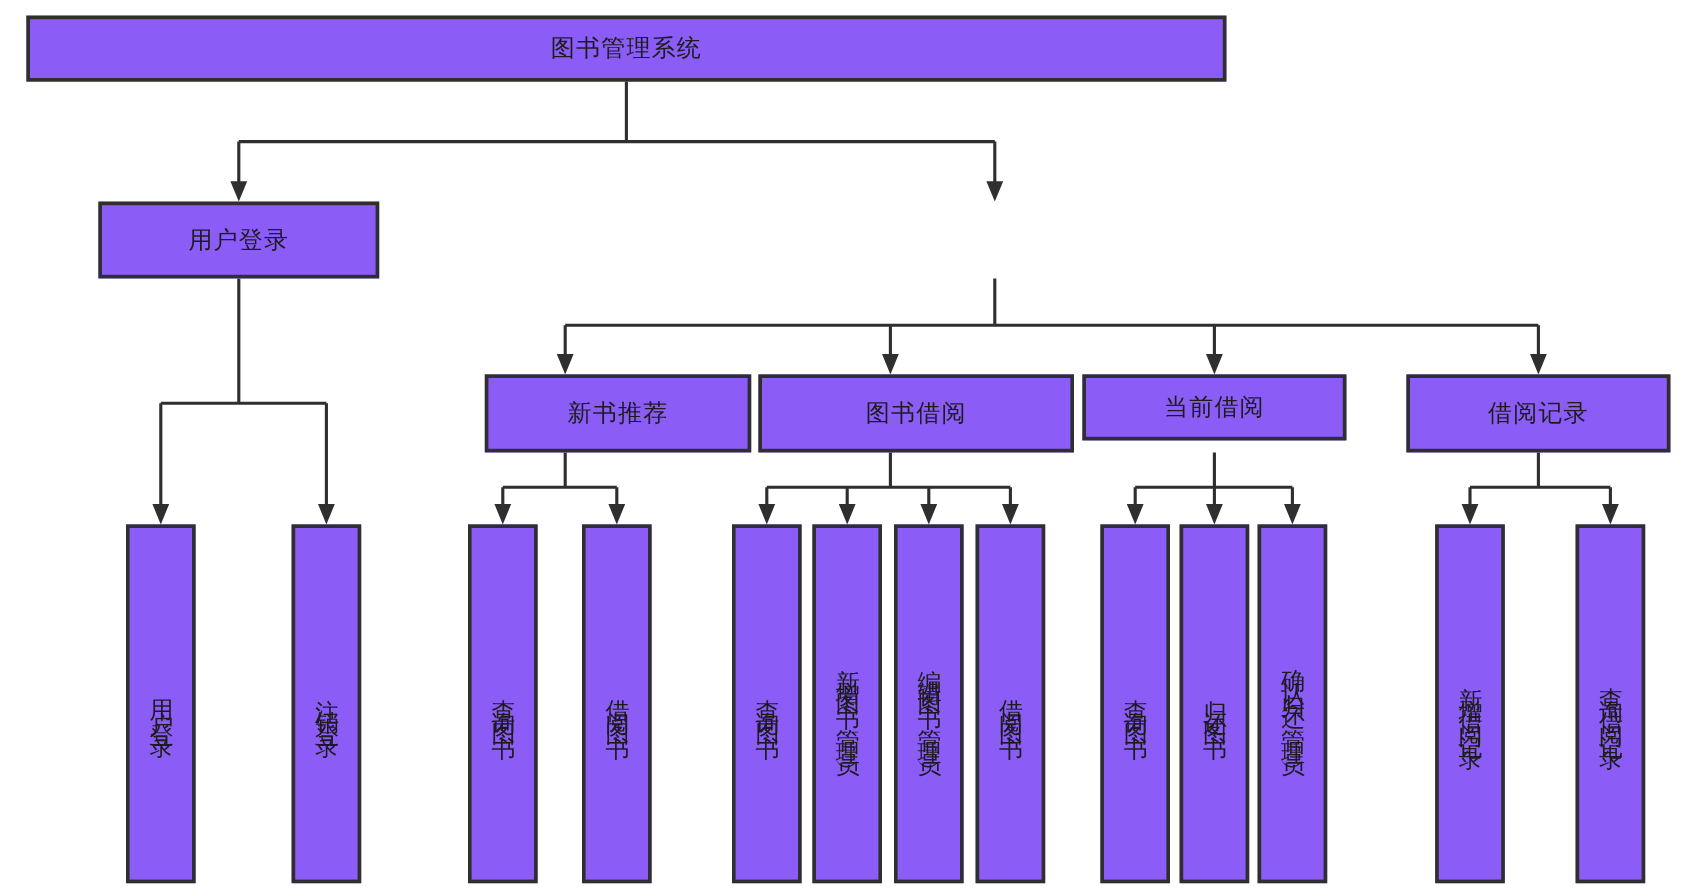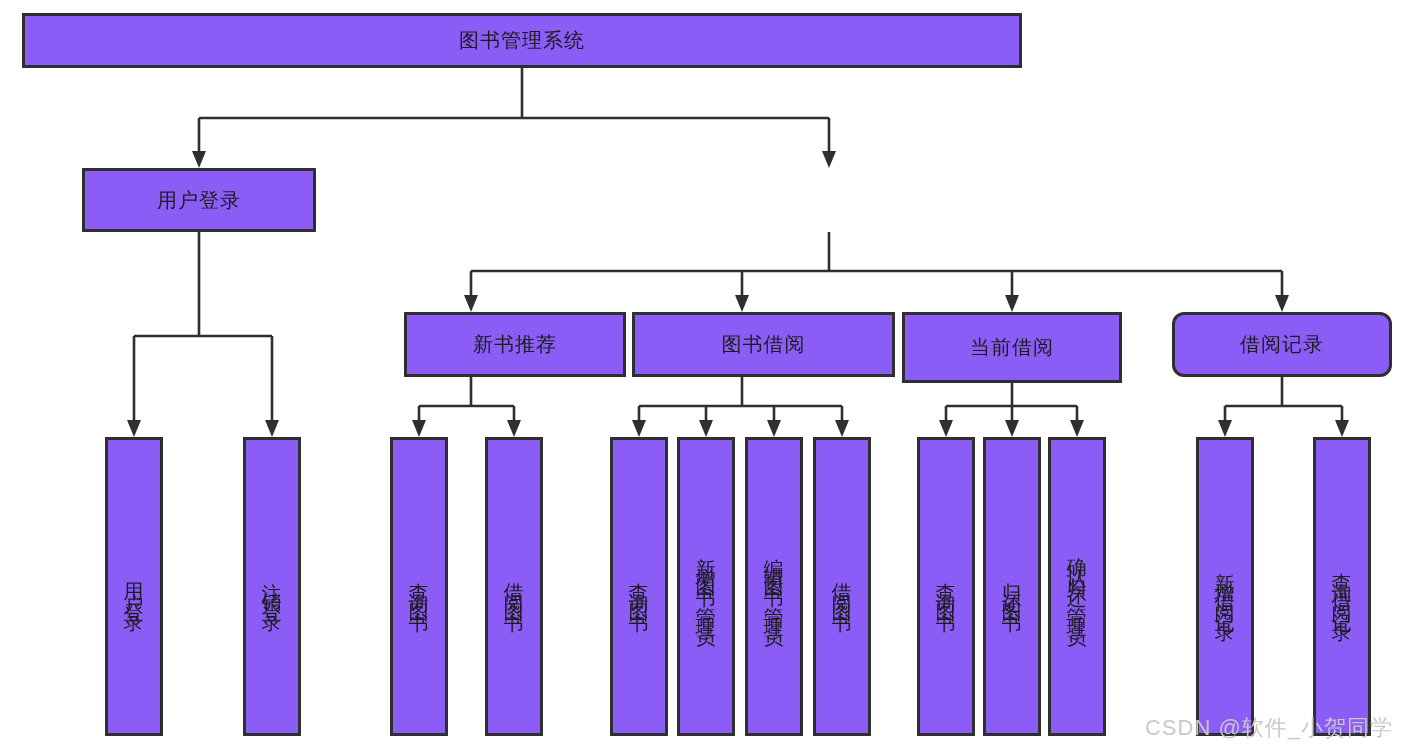--- a/index.html
+++ b/index.html
@@ -102,24 +102,24 @@
   <div class="node hbox" style="left:82px; top:168px; width:234px; height:64px;">
     <span>用户登录</span>
   </div>
 
   <div class="node hbox" style="left:360px; top:312px; width:222px; height:65px;margin-left:44px;">
     <span>新书推荐</span>
   </div>
   <div class="node hbox" style="left:632px; top:312px; width:263px; height:65px;">
     <span>图书借阅</span>
   </div>
-  <div class="node hbox" style="left:902px; top:312px; width:220px; height:71px;">
+  <div class="node hbox" style="left:902px; top:312px; width:220px; height:55px;">
     <span>当前借阅</span>
   </div>
-  <div class="node hbox" style="left:1172px; top:312px; width:220px; height:65px;border-radius:12px;">
+  <div class="node hbox" style="left:1172px; top:312px; width:220px; height:65px;">
     <span>借阅记录</span>
   </div>
 
   <div class="node vbox" style="left:105px; top:437px; width:58px; height:299px;">
     <span class="vtext">用户登录</span>
   </div>
   <div class="node vbox" style="left:243px; top:437px; width:58px; height:299px;">
     <span class="vtext">注销登录</span>
   </div>
 
@@ -153,14 +153,13 @@
     <span class="vtext">确认归还（管理员）</span>
   </div>
 
   <div class="node vbox" style="left:1196px; top:437px; width:58px; height:299px;">
     <span class="vtext">新增借阅记录</span>
   </div>
   <div class="node vbox" style="left:1313px; top:437px; width:58px; height:299px;">
     <span class="vtext">查询借阅记录</span>
   </div>
 
-  <div class="watermark">CSDN @软件_小贺同学</div>
 </div>
 
 </body></html>

